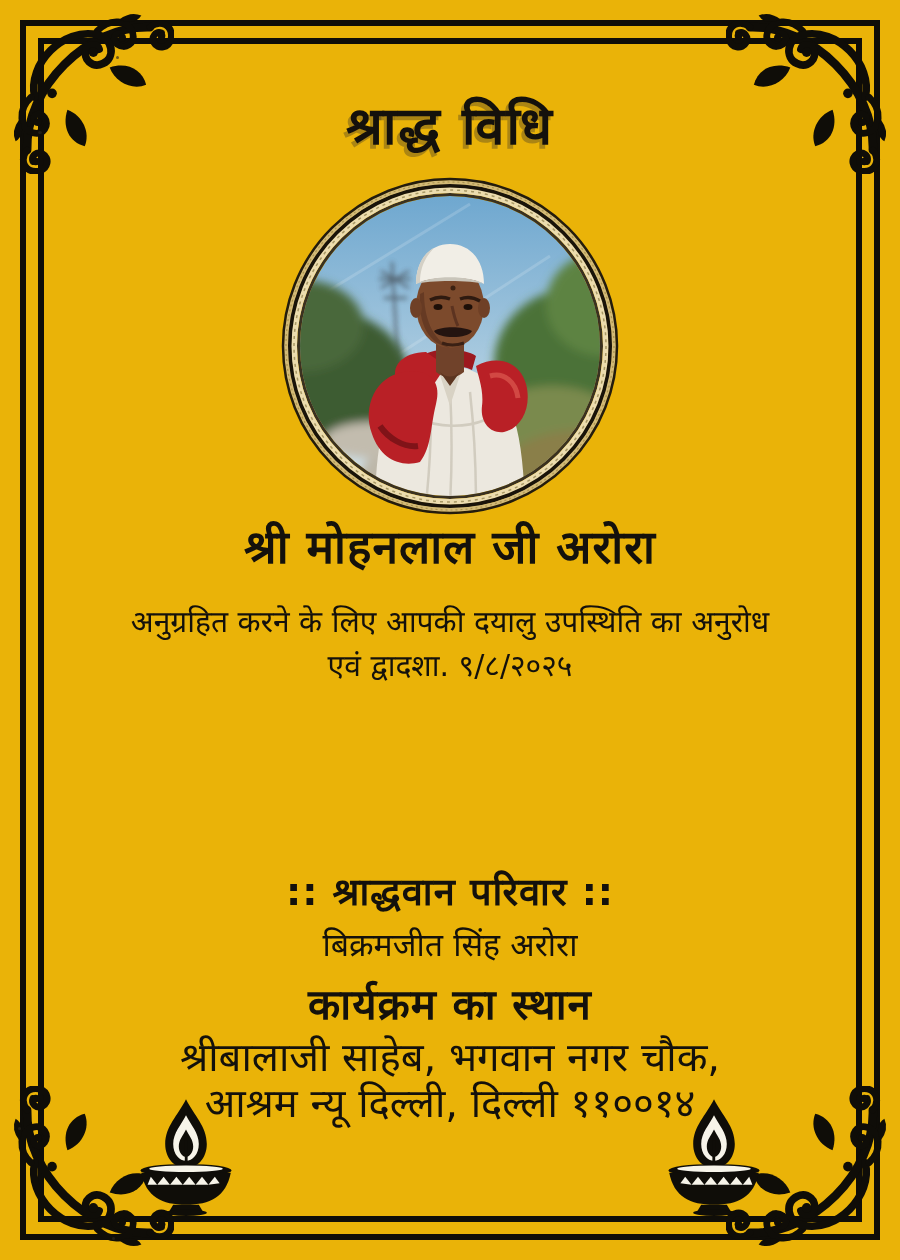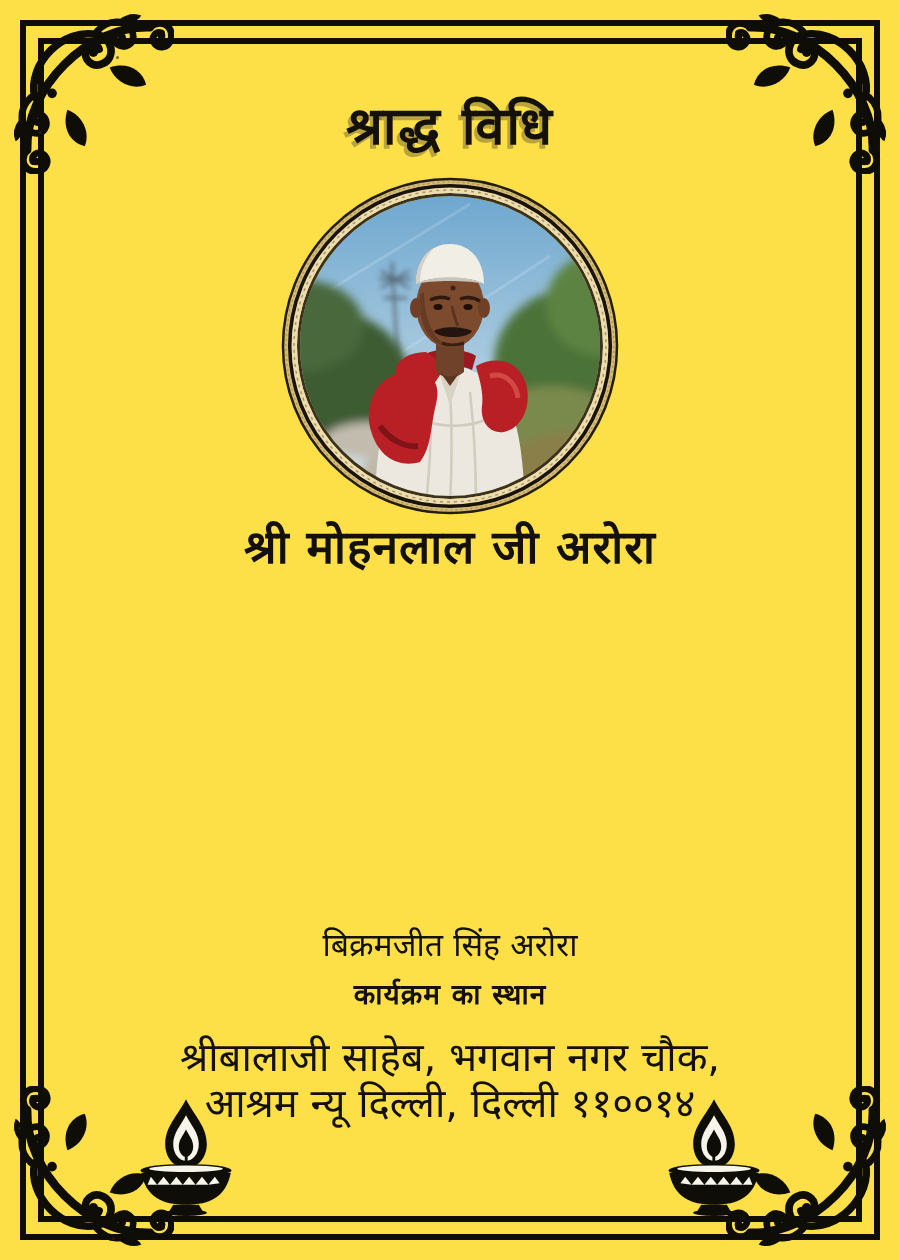--- a/index.html
+++ b/index.html
@@ -1,39 +1,39 @@
 <!DOCTYPE html>
 <html><head>
 <meta charset="utf-8">
 <style>
   html,body{margin:0;padding:0;}
   body{width:900px;height:1260px;background:#e8e6dc;}
   .card{
-    position:relative;width:900px;height:1260px;background:#fde047;
+    position:relative;width:900px;height:1260px;background:#eab308;
     overflow:hidden;color:#14110c;
     font-family:"DejaVu Sans", sans-serif;
   }
   
   .frame-outer{position:absolute;inset:20px;border:6px solid #0f0d08;}
   .frame-inner{position:absolute;inset:38px;border:6px solid #0f0d08;}
   
   .corner{position:absolute;width:168px;height:168px;}
   .corner.tl{top:6px;left:6px;}
   .corner.tr{top:6px;right:6px;transform:scaleX(-1);}
   .corner.bl{bottom:6px;left:6px;transform:scaleY(-1);}
   .corner.br{bottom:6px;right:6px;transform:scale(-1,-1);}
   
   .txt{position:absolute;left:0;right:0;text-align:center;}
   .title{top:88px;font-size:52px;font-weight:bold;letter-spacing:2px;
          color:#14110c;text-shadow:-3px 4px 0 rgba(55,50,40,0.35);}
   .name{top:514px;font-size:46px;font-weight:bold;letter-spacing:1px;}
   .para{top:600px;left:88px;right:88px;font-size:30px;line-height:44px;}
   .family-heading{top:864px;font-size:38px;font-weight:bold;letter-spacing:1px;}
   .family-name{top:922px;font-size:32px;}
-  .venue-heading{top:974px;font-size:28px;font-weight:bold;letter-spacing:1px;}
+  .venue-heading{top:974px;font-size:42px;font-weight:bold;letter-spacing:1px;}
   .address{top:1034px;font-size:40px;line-height:46px;}
   
   .photo-wrap{position:absolute;top:176px;left:50%;transform:translateX(-50%);
               width:340px;height:340px;}
   
   .diya{position:absolute;width:96px;height:120px;bottom:44px;}
   .diya.left{left:138px;}
   .diya.right{right:138px;transform:scaleX(-1);}
   
   .speck{position:absolute;background:#2a2620;border-radius:50%;opacity:.65;}
@@ -208,22 +208,25 @@
         <circle cx="170" cy="170" r="164" stroke="#d3ba76" stroke-width="4"></circle>
         <circle cx="170" cy="170" r="164" stroke="#9a833f" stroke-width="1.2" stroke-dasharray="2 3" opacity="0.7"></circle>
         <circle cx="170" cy="170" r="167" stroke="#241c0d" stroke-width="2.5"></circle>
       </g>
     </svg>
   </div>
 
   <div class="txt name">श्री मोहनलाल जी अरोरा</div>
 
   <div class="txt para">
+    <div>अनुग्रहित करने के लिए आपकी दयालु उपस्थिति का अनुरोध</div>
+    <div>एवं द्वादशा. ९/८/२०२५</div>
   </div>
 
+  <div class="txt family-heading">:: श्राद्धवान परिवार ::</div>
   <div class="txt family-name">बिक्रमजीत सिंह अरोरा</div>
 
   <div class="txt venue-heading">कार्यक्रम का स्थान</div>
   <div class="txt address">
     <div>श्रीबालाजी साहेब, भगवान नगर चौक,</div>
     <div>आश्रम न्यू दिल्ली, दिल्ली ११००१४</div>
   </div>
 
   <svg class="diya left">
       <use href="#diya"></use>

